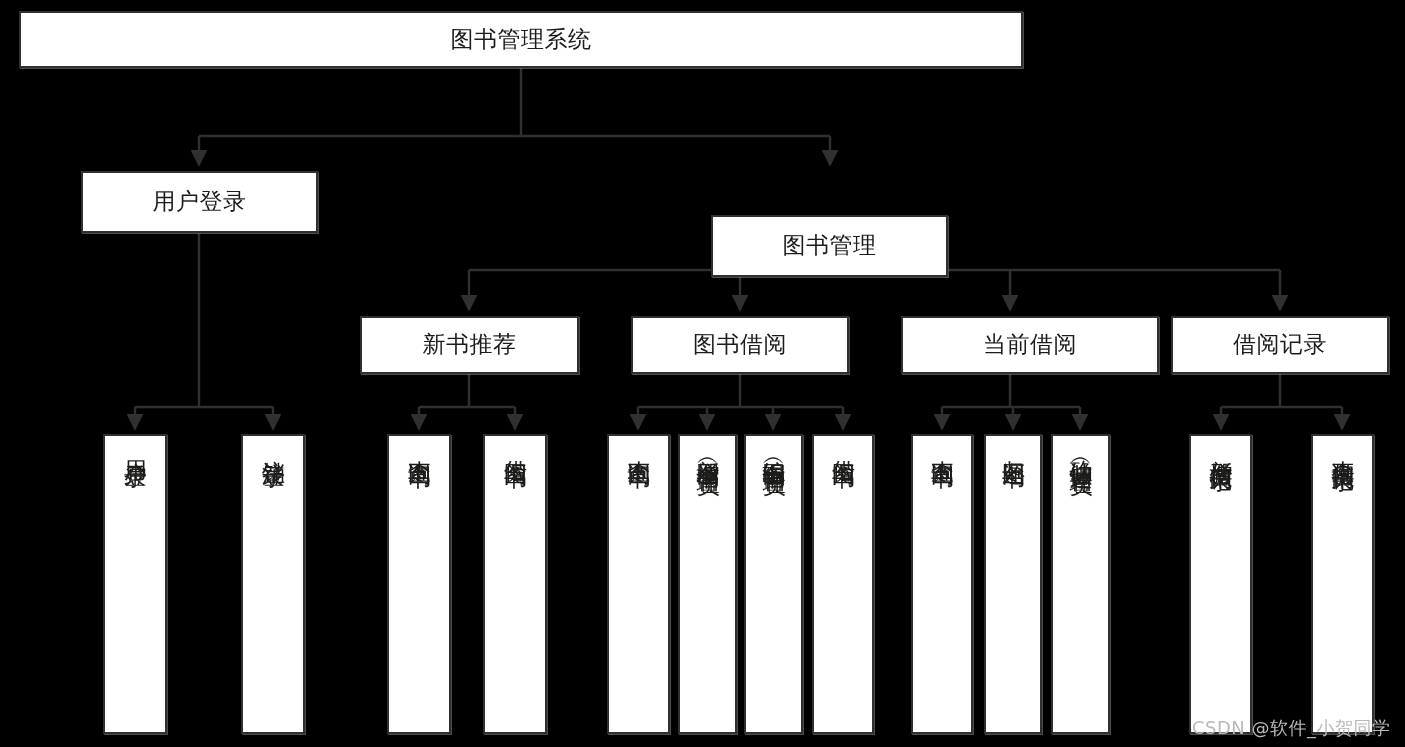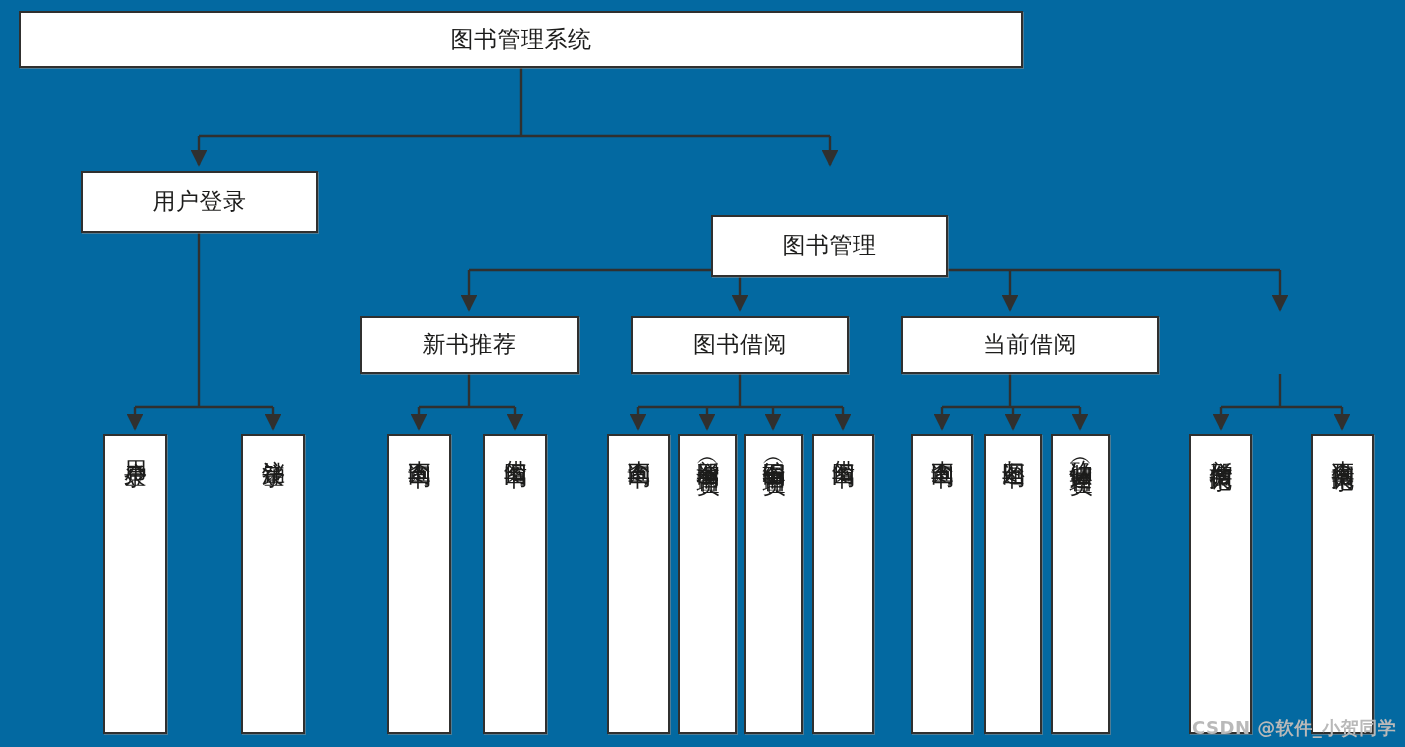--- a/index.html
+++ b/index.html
@@ -7,21 +7,21 @@
     padding: 0;
     background: #ffffff;
   }
   body {
     font-family: "DejaVu Sans", "Liberation Sans", sans-serif;
   }
   #canvas {
     position: relative;
     width: 1405px;
     height: 747px;
-    background: #0369a1;
+    background: #000000;
     overflow: hidden;
   }
   svg.edges {
     position: absolute;
     left: 0;
     top: 0;
     width: 1405px;
     height: 747px;
     pointer-events: none;
   }
@@ -137,20 +137,23 @@
 
   <div class="node horizontal" id="node-l3-0" style="left: 360px; top: 316px; width: 219px; height: 58px;">
     <span class="label">新书推荐</span>
   </div>
   <div class="node horizontal" id="node-l3-1" style="left: 631px; top: 316px; width: 218px; height: 58px; text-align: center;">
     <span class="label">图书借阅</span>
   </div>
   <div class="node horizontal" id="node-l3-2" style="left: 901px; top: 316px; width: 258px; height: 58px;">
     <span class="label">当前借阅</span>
   </div>
+  <div class="node horizontal" id="node-l3-3" style="left: 1171px; top: 316px; width: 218px; height: 58px;">
+    <span class="label">借阅记录</span>
+  </div>
 
   <div class="node vertical" id="node-leaf-0" style="left: 103px; top: 434px; width: 64px; height: 300px;">
     <span class="label">用户登录</span>
   </div>
   <div class="node vertical" id="node-leaf-1" style="left: 241px; top: 434px; width: 64px; height: 300px;">
     <span class="label">注销登录</span>
   </div>
   <div class="node vertical" id="node-leaf-2" style="left: 387px; top: 434px; width: 64px; height: 300px;">
     <span class="label">查询图书</span>
   </div>
@@ -178,15 +181,15 @@
   <div class="node vertical" id="node-leaf-10" style="left: 1051px; top: 434px; width: 59px; height: 300px;">
     <span class="label">确认归还（管理员）</span>
   </div>
   <div class="node vertical" id="node-leaf-11" style="left: 1189px; top: 434px; width: 63px; height: 300px;">
     <span class="label">新增借阅记录</span>
   </div>
   <div class="node vertical" id="node-leaf-12" style="left: 1311px; top: 434px; width: 63px; height: 300px;">
     <span class="label">查询借阅记录</span>
   </div>
 
-  <div class="watermark" id="watermark" style="left: 1192px; top: 716px; font-weight: bold;">CSDN @软件_小贺同学</div>
+  <div class="watermark" id="watermark" style="left: 1192px; top: 716px;">CSDN @软件_小贺同学</div>
 
 </div>
 
 </body></html>

